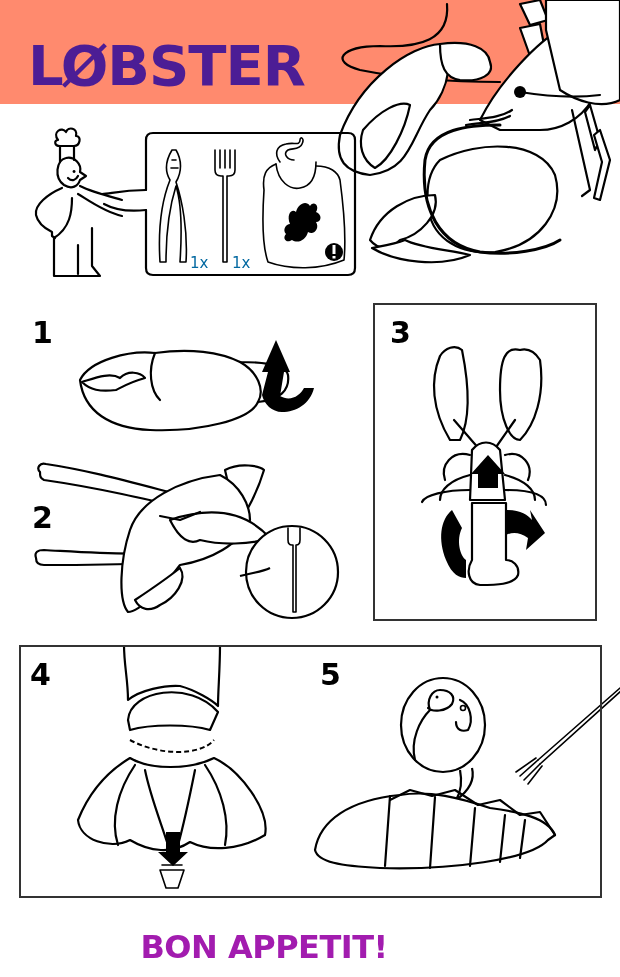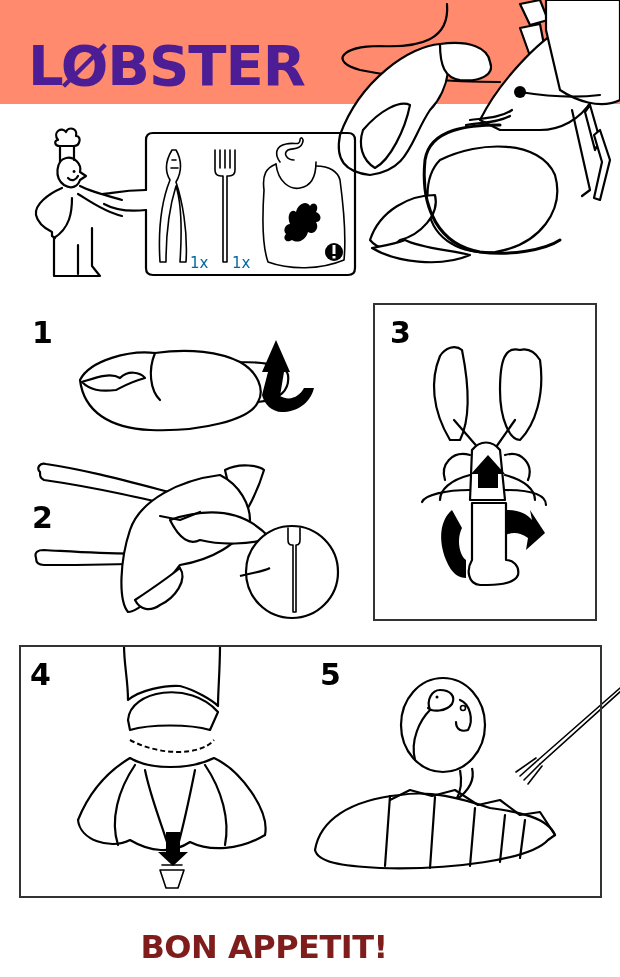--- a/index.html
+++ b/index.html
@@ -1,21 +1,21 @@
 <!DOCTYPE html>
 <html><head>
 <meta charset="utf-8">
 <style>
   html,body{margin:0;padding:0;background:#fff;}
   body{width:620px;height:977px;position:relative;overflow:hidden;font-family:"DejaVu Sans","Liberation Sans",sans-serif;}
   .banner{position:absolute;left:0;top:0;width:620px;height:104px;background:#FF8A6E;}
   .title{position:absolute;left:28px;top:30px;font-family:"DejaVu Sans",sans-serif;font-weight:bold;font-size:56px;letter-spacing:-1px;color:#4c1d95;line-height:1;margin-top:8px;}
   .stepnum{position:absolute;font-family:"DejaVu Sans",sans-serif;font-weight:bold;font-size:30px;color:#000;line-height:1;}
   .qty{position:absolute;font-family:"DejaVu Sans",sans-serif;font-size:15px;color:#0369a1;}
-  .footer{position:absolute;left:0;width:528px;top:928px;text-align:center;font-family:"DejaVu Sans",sans-serif;font-weight:bold;font-size:32px;color:#7f1d1d;letter-spacing:-0.5px;}
+  .footer{position:absolute;left:0;width:528px;top:928px;text-align:center;font-family:"DejaVu Sans",sans-serif;font-weight:bold;font-size:32px;color:#a21caf;letter-spacing:-0.5px;}
   svg{position:absolute;left:0;top:0;}
   .ink{fill:none;stroke:#000;stroke-width:2.2;stroke-linecap:round;stroke-linejoin:round;}
   .thin{fill:none;stroke:#000;stroke-width:1.6;stroke-linecap:round;stroke-linejoin:round;}
   .white{fill:#fff;stroke:#000;stroke-width:2.2;stroke-linejoin:round;}
   .solid{fill:#000;stroke:none;}
   .dash{fill:none;stroke:#000;stroke-width:2;stroke-dasharray:5 3;}
   .frame{position:absolute;border:2px solid #333;box-sizing:border-box;}
 </style>
 </head>
 <body>

